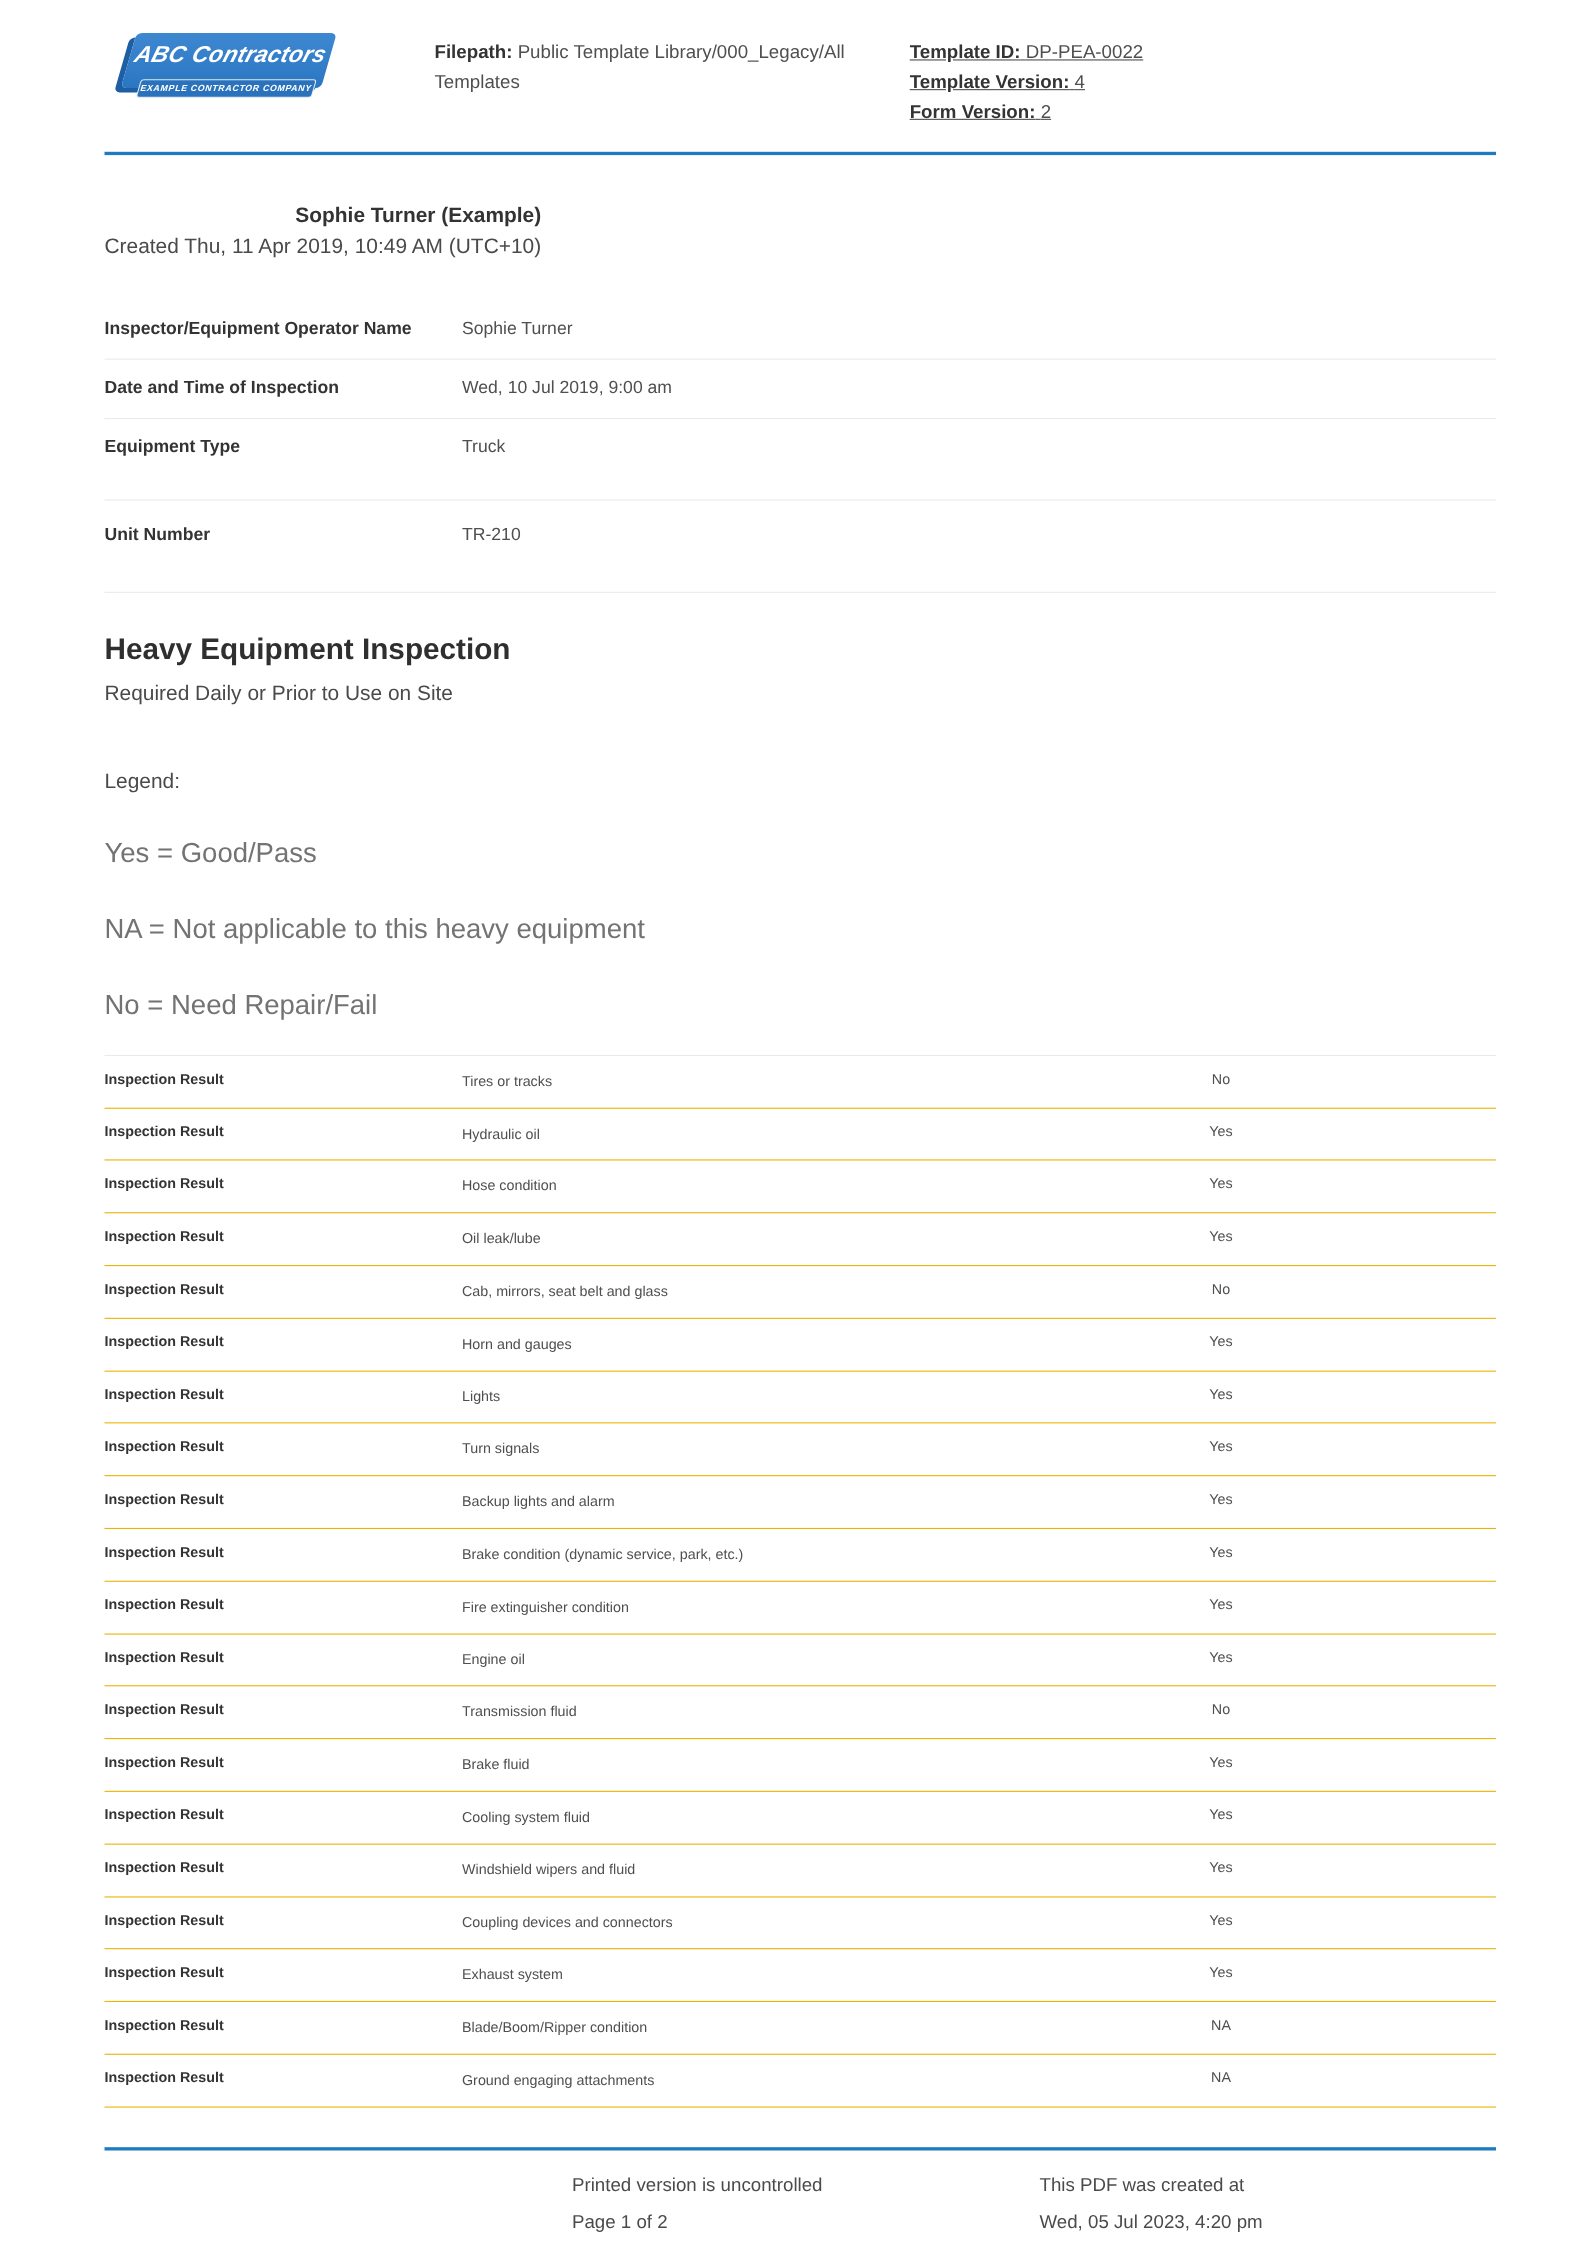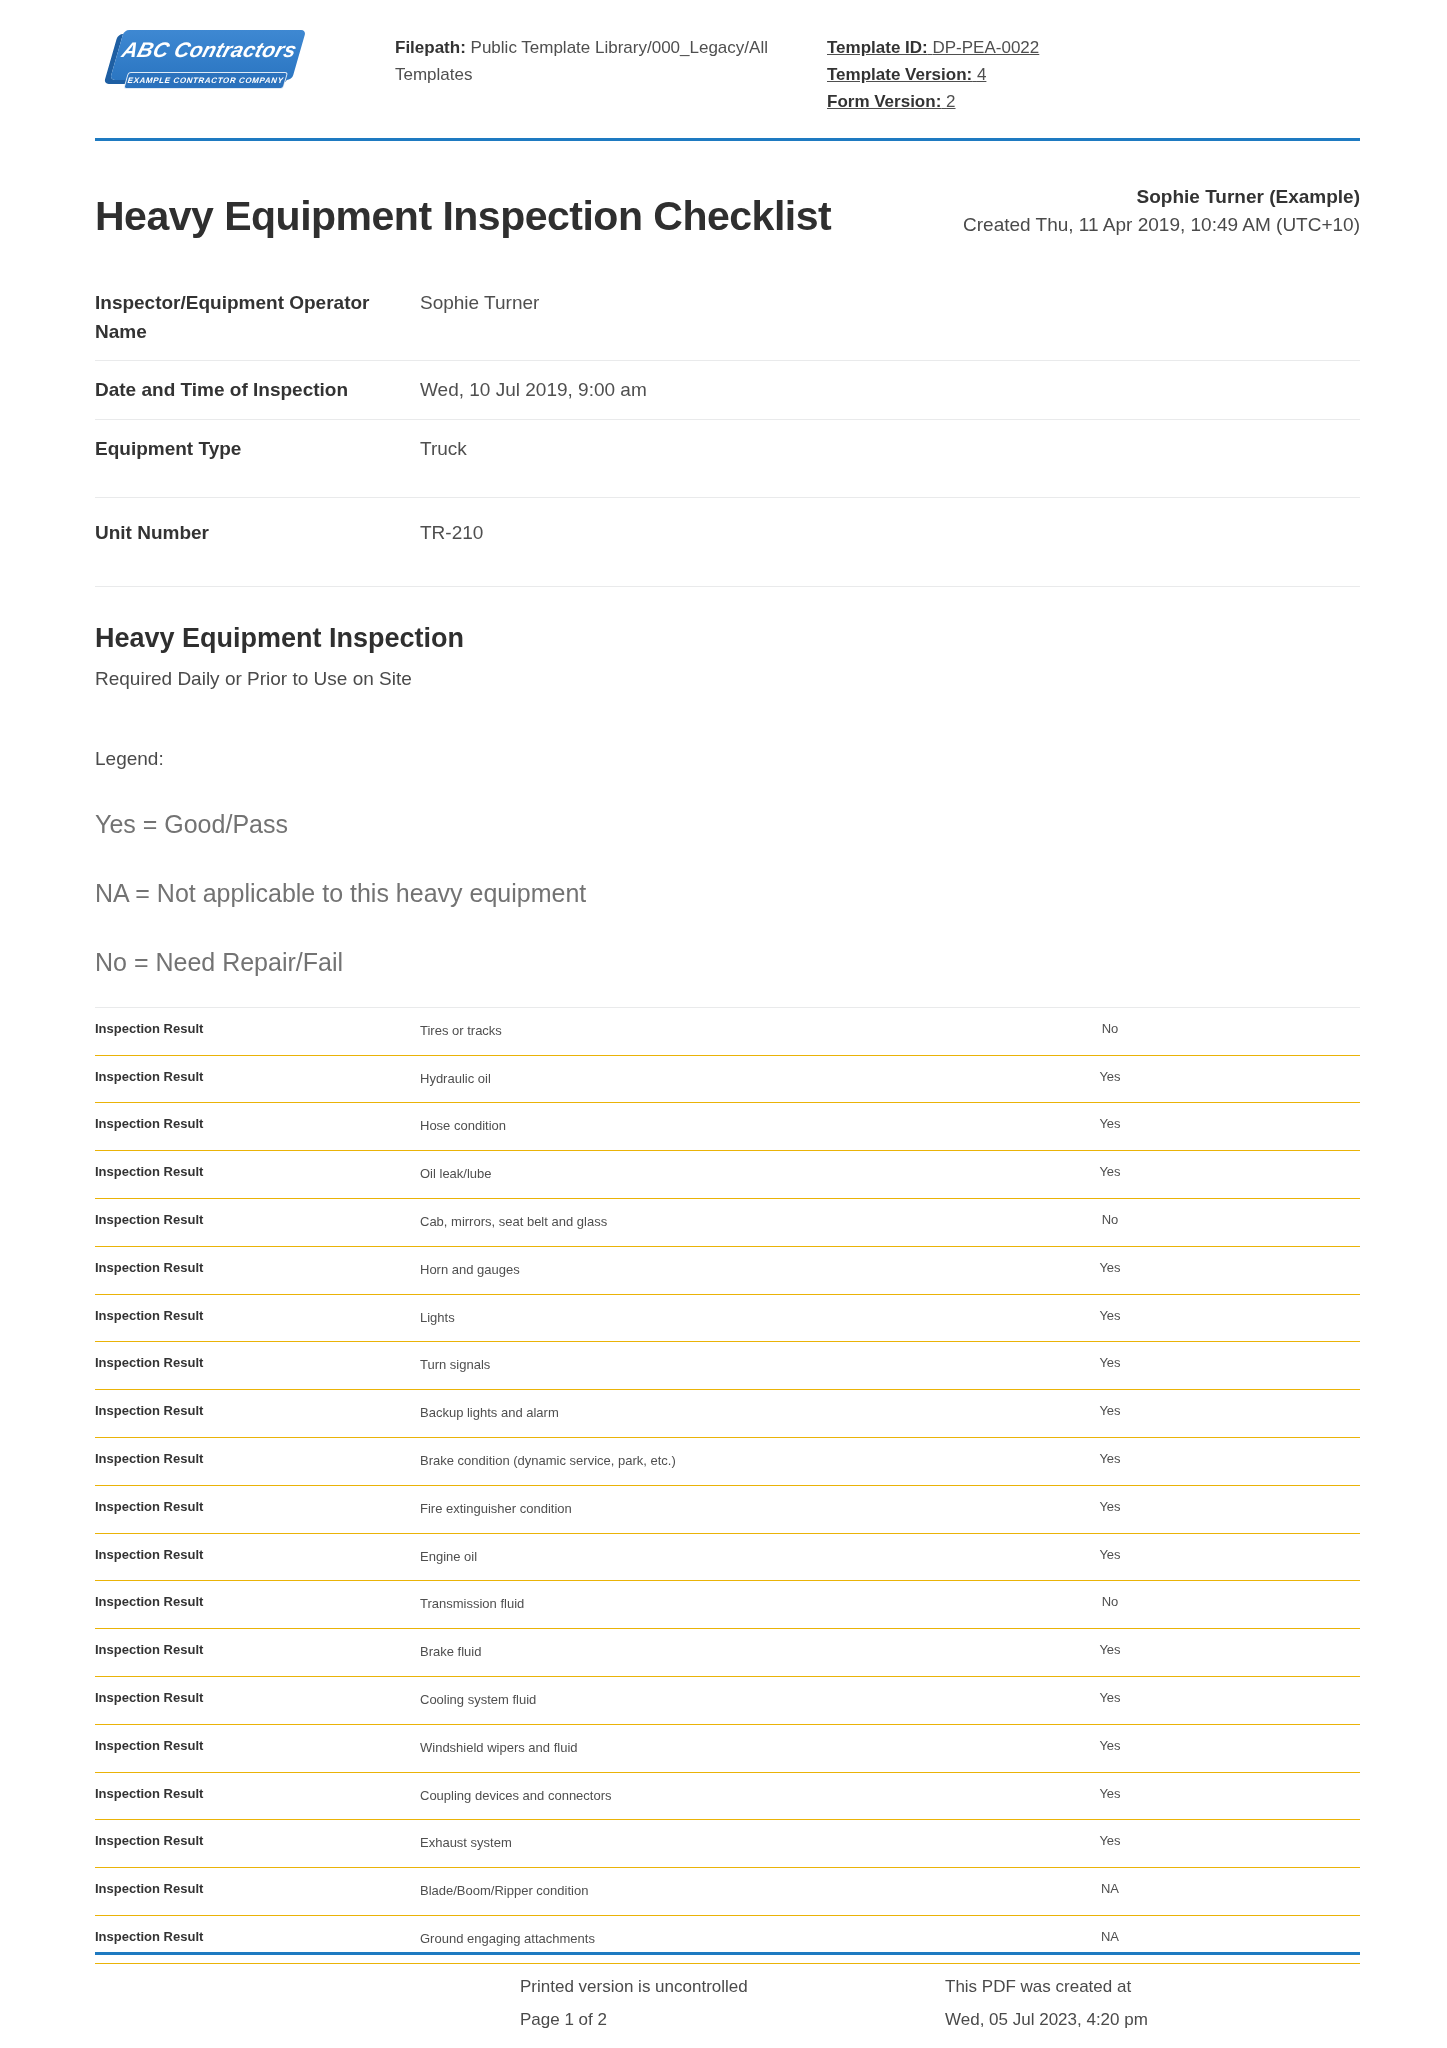--- a/index.html
+++ b/index.html
@@ -97,21 +97,21 @@
     line-height: 1.1;
   }
   .created-block { text-align: right; font-size: 19px; line-height: 1.5; color: #4a4a4a; }
   .created-author { font-weight: bold; color: #333333; }
 
   
   .info-table { margin-top: 34px; }
   .info-row {
     display: flex;
     border-bottom: 1px solid #e9eaeb;
-    font-size: 19px;
+    font-size: 16px;
     line-height: 1.55;
   }
   .info-row .label {
     width: 325px;
     flex: 0 0 auto;
     padding: 14px 40px 14px 0;
     font-weight: bold;
     color: #333333;
   }
   .info-row .value { flex: 1; padding: 14px 0; color: #4f4f4f; }
@@ -186,21 +186,20 @@
           <span>4</span>
         </div>
         <div>
           <span class="b">Form Version:</span>
           <span>2</span>
         </div>
       </div>
     </div>
 
     <div class="title-row">
-      <div class="doc-title">Heavy Equipment Inspection Checklist</div>
       <div class="created-block">
         <div class="created-author">Sophie Turner (Example)</div>
         <div>Created Thu, 11 Apr 2019, 10:49 AM (UTC+10)</div>
       </div>
     </div>
 
     <div class="info-table">
       <div class="info-row">
         <div class="label">Inspector/Equipment Operator Name</div>
         <div class="value">Sophie Turner</div>

